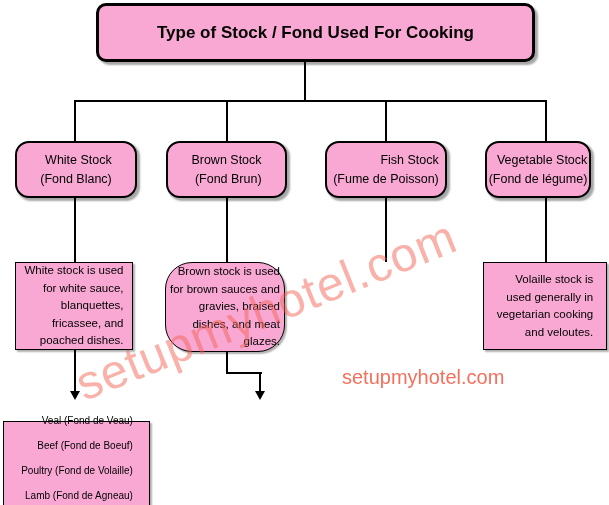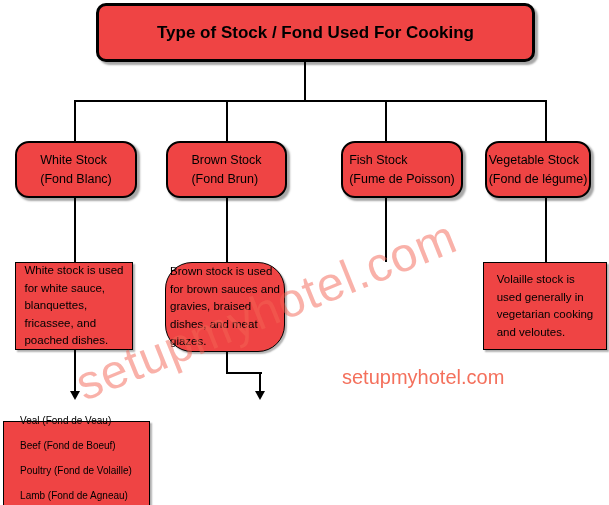--- a/index.html
+++ b/index.html
@@ -1,22 +1,22 @@
 <!DOCTYPE html>
 <html><head>
 <meta charset="utf-8">
 <style>
   html,body{margin:0;padding:0;background:#fff;}
   #canvas{
     position:relative;width:609px;height:505px;background:#fff;overflow:hidden;
     font-family:"Liberation Sans",sans-serif;color:#000;
   }
   .box{
-    position:absolute;box-sizing:border-box;background:#ef4444;
-    display:flex;align-items:center;justify-content:center;text-align:left;
+    position:absolute;box-sizing:border-box;background:#f9a8d4;
+    display:flex;align-items:center;justify-content:center;text-align:right;
   }
   .rounded{
     border:2.5px solid #000;border-radius:14px;
     box-shadow:2.5px 2.5px 2px rgba(0,0,0,0.35);
     font-size:12.5px;line-height:19px;white-space:pre;
   }
   .titlebox{
     border:3px solid #000;border-radius:10px;
     box-shadow:3px 3px 2px rgba(0,0,0,0.35);
     font-size:17px;font-weight:bold;white-space:pre;
@@ -68,21 +68,21 @@
   <div class="line" style="left:226px;top:372px;width:36px;height:2px;"></div>
   <div class="line" style="left:259px;top:372px;width:2px;height:20px;"></div>
   <div class="arrowhead" style="left:255px;top:391px;"></div>
 
   <div class="box titlebox" style="left:96px;top:3px;width:439px;height:59px;">Type of Stock / Fond Used For Cooking</div>
 
   <div class="box rounded" style="left:15px;top:141px;width:122px;height:57px;">White Stock
 (Fond Blanc)</div>
   <div class="box rounded" style="left:166px;top:141px;width:121px;height:57px;">Brown Stock
 (Fond Brun)</div>
-  <div class="box rounded" style="left:325px;top:141px;width:122px;height:57px;margin-left:16px;">Fish Stock
+  <div class="box rounded" style="left:325px;top:141px;width:122px;height:57px;">Fish Stock
 (Fume de Poisson)</div>
   <div class="box rounded" style="left:485px;top:141px;width:106px;height:57px;">Vegetable Stock
 (Fond de légume)</div>
 
   <div class="box rect" style="left:15px;top:262px;width:118px;height:88px;">White stock is used
 for white sauce,
 blanquettes,
 fricassee, and
 poached dishes.</div>
   <div class="box rect" style="left:165px;top:262px;width:120px;height:90px;border-radius:27px;">Brown stock is used

